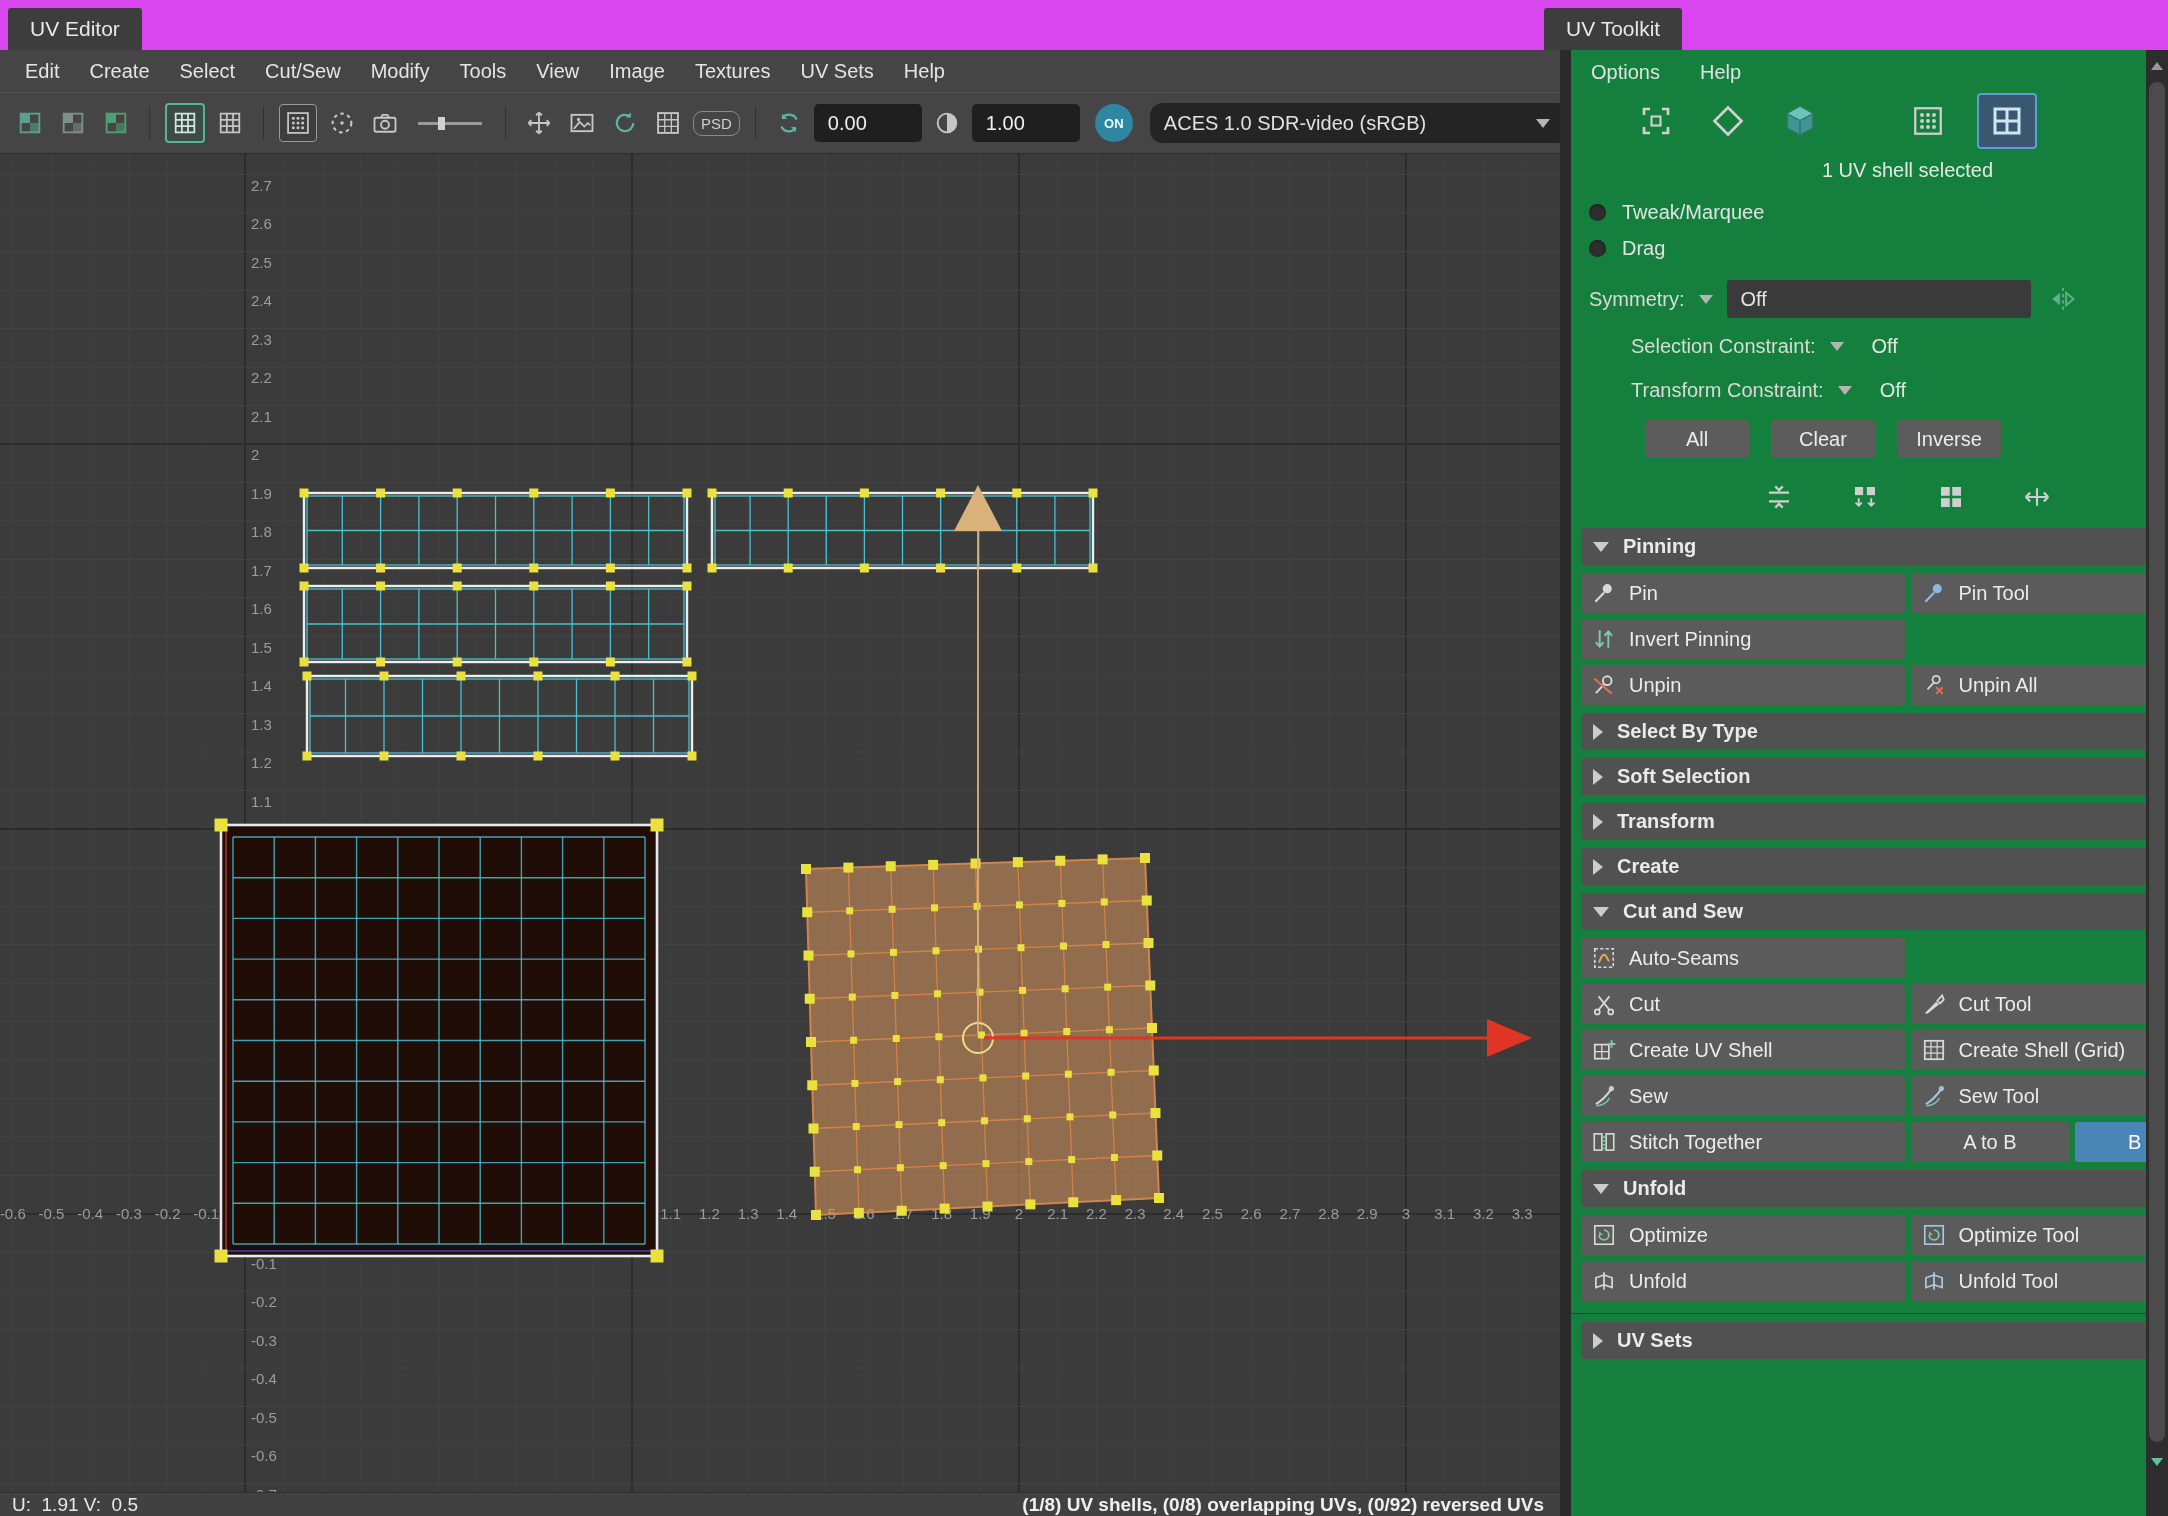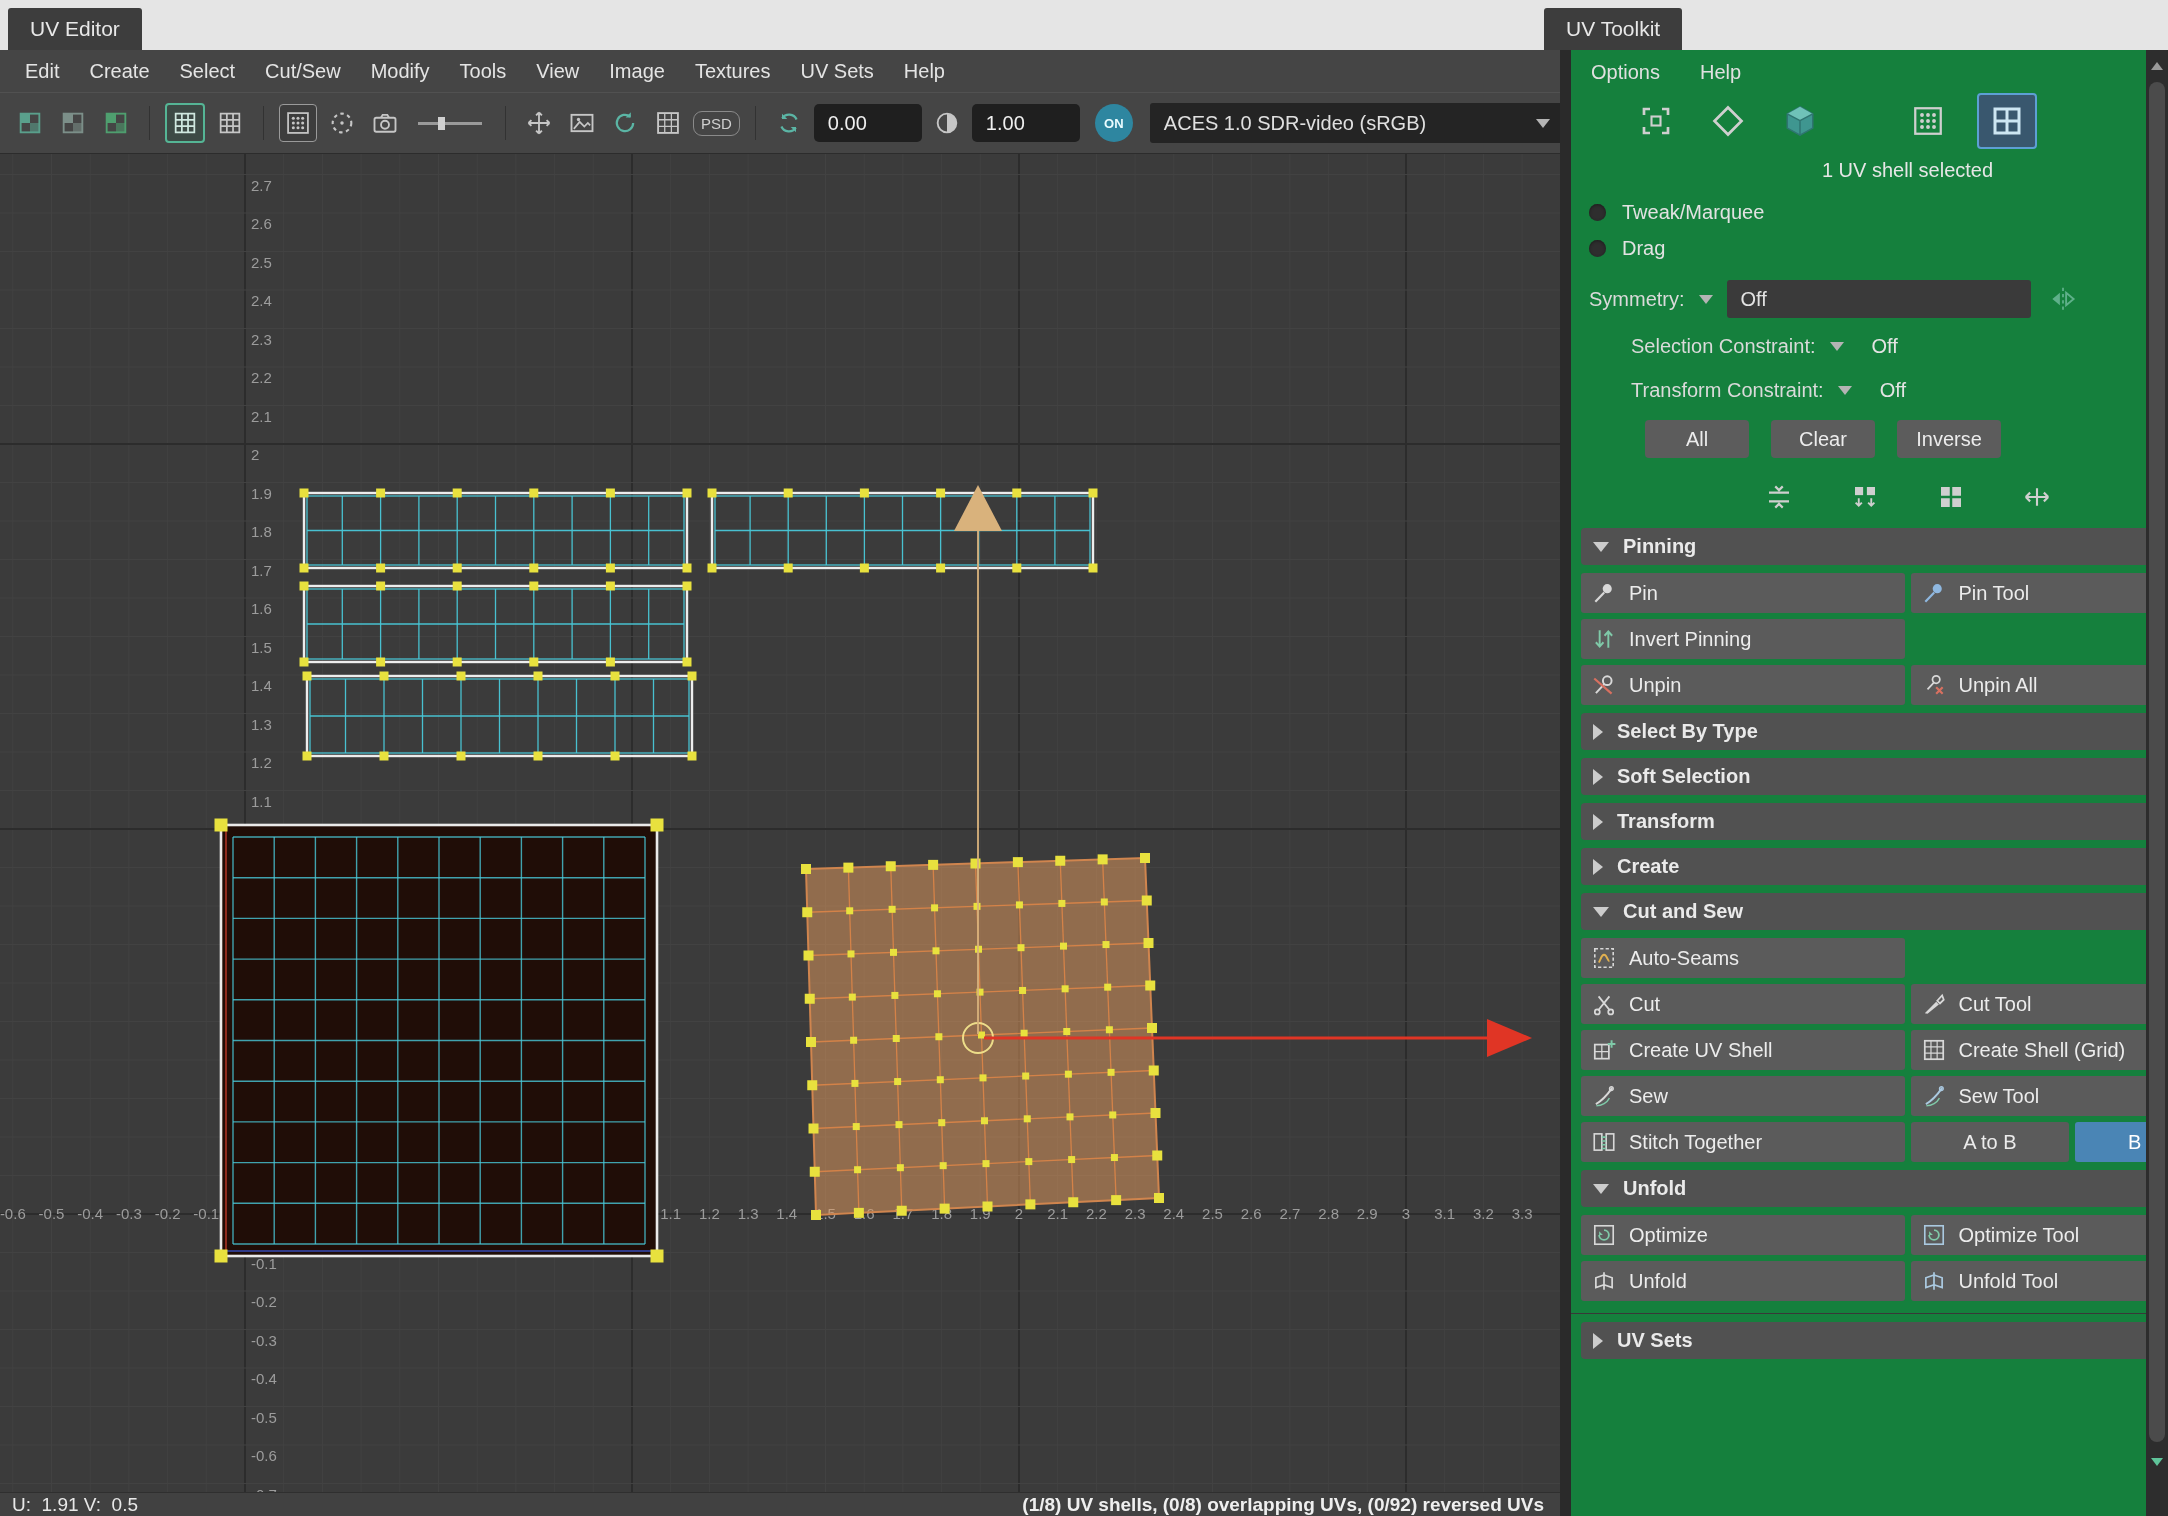--- a/index.html
+++ b/index.html
@@ -1,37 +1,37 @@
 <!DOCTYPE html>
 <html><head>
 <meta charset="utf-8">
 <style>
   html,body{margin:0;padding:0;}
   body{width:2168px;height:1516px;background:#3f3f3f;font-family:"Liberation Sans",sans-serif;color:#e0e0e0;overflow:hidden;position:relative;-webkit-font-smoothing:antialiased;}
   
-  .titlebar{position:absolute;left:0;top:0;width:2168px;height:51px;background:#e5e5e5;}
+  .titlebar{position:absolute;left:0;top:0;width:2168px;height:51px;background:#d946ef;}
   .tab{position:absolute;top:8px;height:42px;background:#3d3d3d;color:#e8e8e8;font-size:21px;display:flex;align-items:center;padding:0 22px;border-radius:3px 3px 0 0;}
   .tab-left{left:8px;}
   .tab-right{left:1544px;}
   
   .editor{position:absolute;left:0;top:50px;width:1560px;height:1466px;background:#454545;}
   .menubar{position:absolute;left:0;top:0;width:1560px;height:42px;display:flex;align-items:center;padding-left:10px;box-sizing:border-box;}
   .menubar span{padding:0 15px;font-size:20px;color:#e4e4e4;}
   .toolbar{position:absolute;left:0;top:42px;width:1560px;height:62px;background:#454545;border-bottom:1px solid #2c2c2c;border-top:1px solid #515151;display:flex;align-items:center;gap:7px;padding-left:12px;box-sizing:border-box;}
   .tbi{width:36px;height:36px;display:flex;align-items:center;justify-content:center;color:#c6c6c6;flex:0 0 auto;}
   .ti{width:28px;height:28px;}
   .tb-sep{width:1px;height:34px;background:#323232;margin:0 8px;flex:0 0 auto;}
   .tb-active{border:2px solid #55b595;border-radius:4px;background:#3d4a45;}
   .tb-active2{border:1px solid #9a9a9a;border-radius:4px;background:#3d3d3d;}
   .tb-slider{width:64px;height:3px;background:#9a9a9a;position:relative;margin:0 8px;flex:0 0 auto;}
   .tb-slider-handle{position:absolute;left:20px;top:-5px;width:7px;height:13px;background:#d0d0d0;}
   .tb-field{width:108px;height:38px;background:#1f1f1f;border-radius:5px;color:#f0f0f0;font-size:20px;display:flex;align-items:center;padding-left:14px;box-sizing:border-box;flex:0 0 auto;}
   .psd-badge{font-size:15px;color:#cfcfcf;border:1px solid #8a8a8a;border-radius:9px;padding:3px 7px;flex:0 0 auto;}
   .on-badge{width:38px;height:38px;border-radius:50%;background:#2e86a0;color:#eafcff;font-size:13px;font-weight:bold;display:flex;align-items:center;justify-content:center;margin-left:8px;flex:0 0 auto;}
-  .cselect{margin-left:10px;width:420px;height:40px;background:#242424;border-radius:3px;display:flex;align-items:center;padding:0 14px;font-size:20px;color:#e0e0e0;box-sizing:border-box;flex:0 0 auto;}
+  .cselect{margin-left:10px;width:420px;height:40px;background:#242424;border-radius:13px;display:flex;align-items:center;padding:0 14px;font-size:20px;color:#e0e0e0;box-sizing:border-box;flex:0 0 auto;}
   .cselect .dd-caret{margin-left:auto;}
   .canvas{position:absolute;left:0;top:104px;width:1560px;height:1338px;background:#3b3b3b;overflow:hidden;}
   .canvas svg{display:block;}
   .statusbar{position:absolute;left:0;top:1442px;width:1560px;height:24px;background:#414141;border-top:1px solid #2f2f2f;display:flex;align-items:center;font-size:19px;box-sizing:border-box;}
   .status-left{padding-left:12px;white-space:pre;color:#e8e8e8;}
   .status-right{margin-left:auto;padding-right:16px;font-weight:bold;color:#efefef;}
   
   .divider{position:absolute;left:1560px;top:50px;width:11px;height:1466px;background:#2a2a2a;}
   
   .toolkit{position:absolute;left:1571px;top:50px;width:673px;height:1466px;background:#15803d;box-sizing:border-box;}

